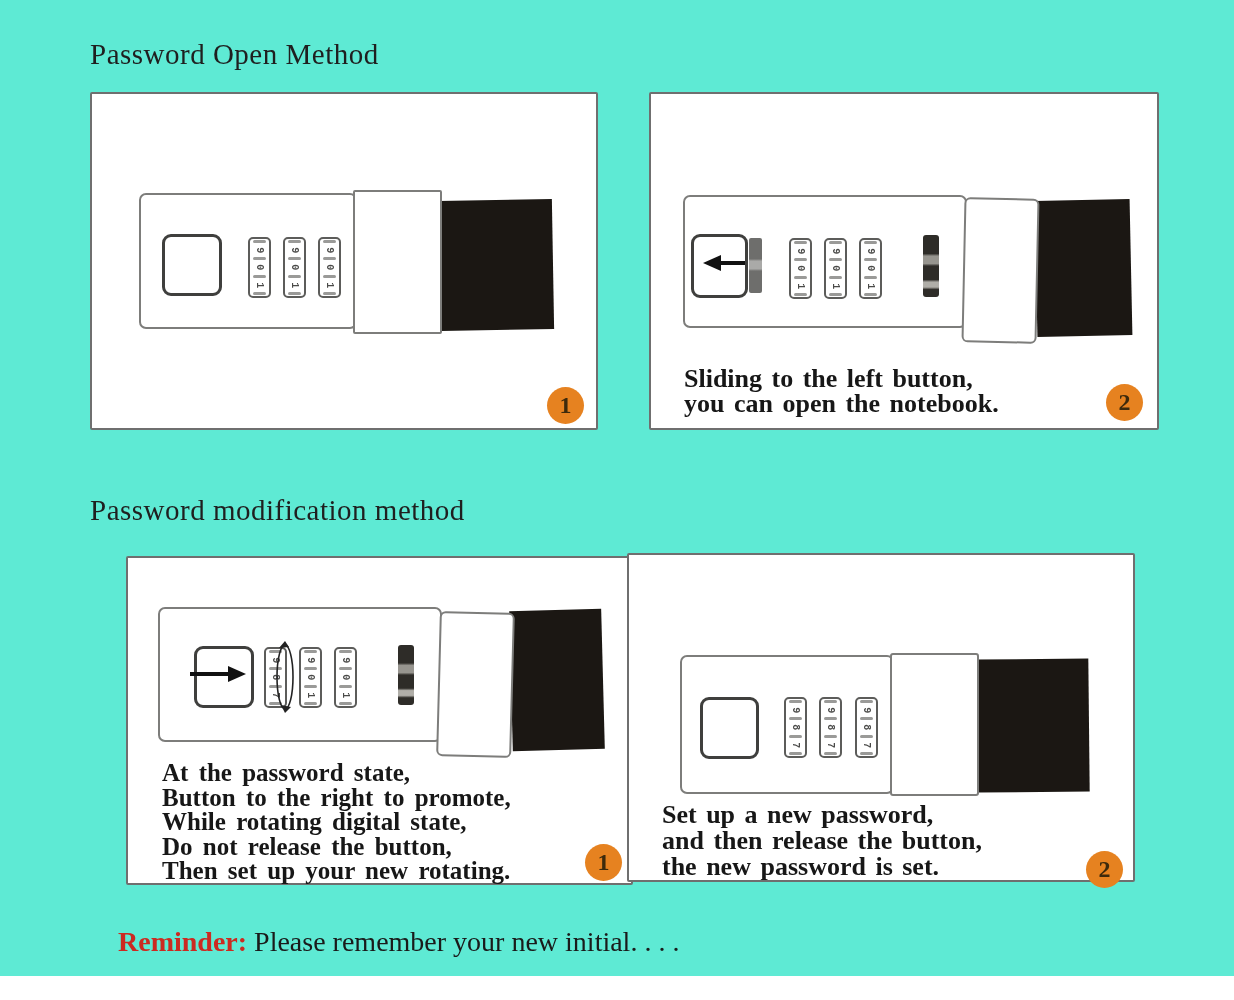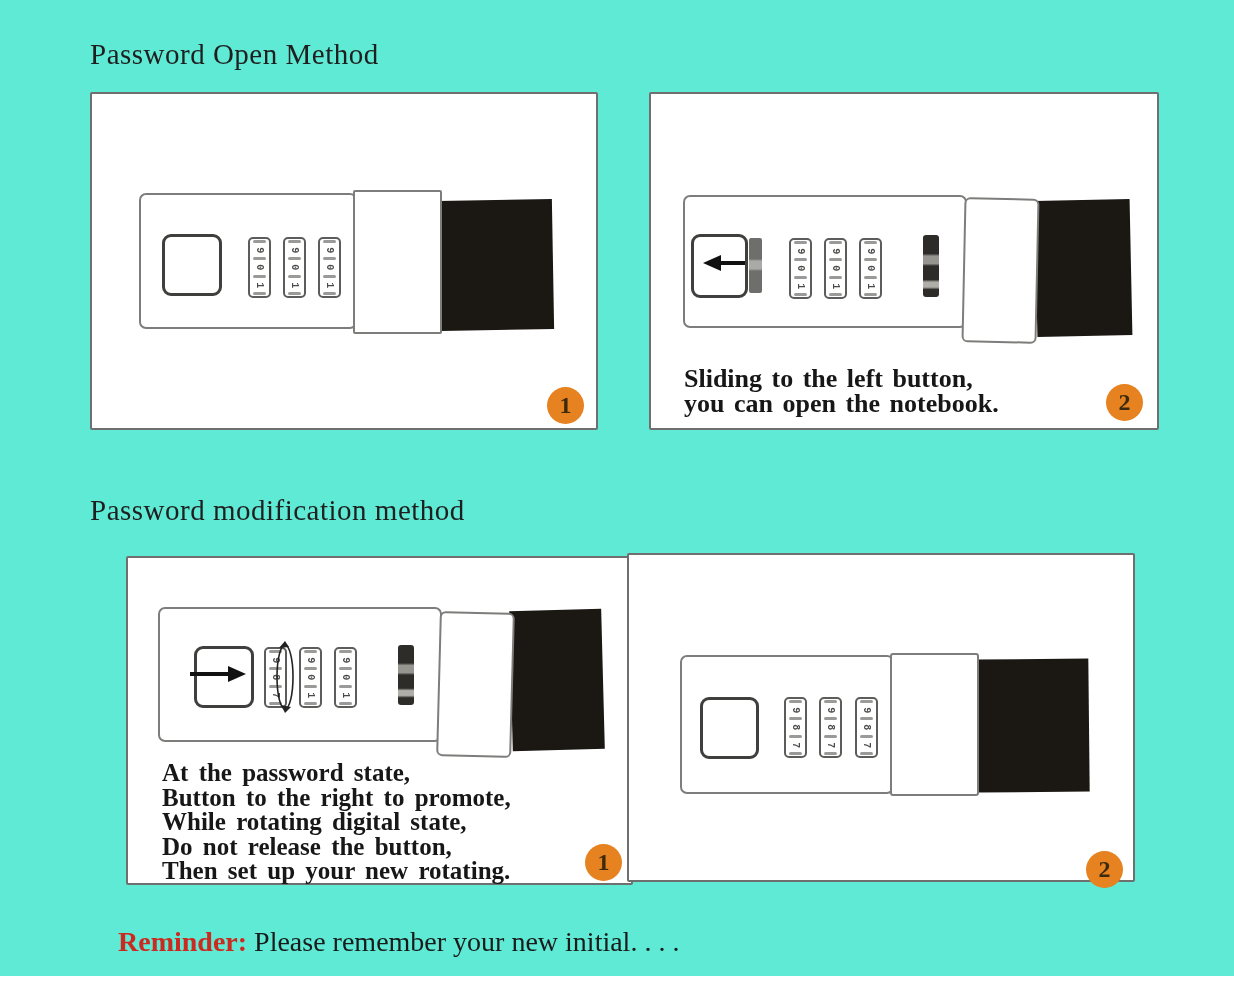--- a/index.html
+++ b/index.html
@@ -198,20 +198,25 @@
       </div>
     <div class="wheel" style="left:226px;top:142px;">
         <i></i>
         <b>9</b>
         <i></i>
         <b>8</b>
         <i></i>
         <b>7</b>
         <i></i>
       </div>
+    <div class="caption" style="left:33px;top:247px;font-size:26px;line-height:26px;">
+      <div>Set up a new password,</div>
+      <div>and then release the button,</div>
+      <div>the new password is set.</div>
+    </div>
     <div class="badge" style="left:457px;top:296px;background:#e68220;">2</div>
   </div>
 
   <div class="reminder" style="left:118px;top:926px;">
     <span class="red" style="color:#cc2a21;">Reminder:</span><span> Please remember your new initial. . . .</span>
   </div>
 
 </div>
 
 </body></html>

